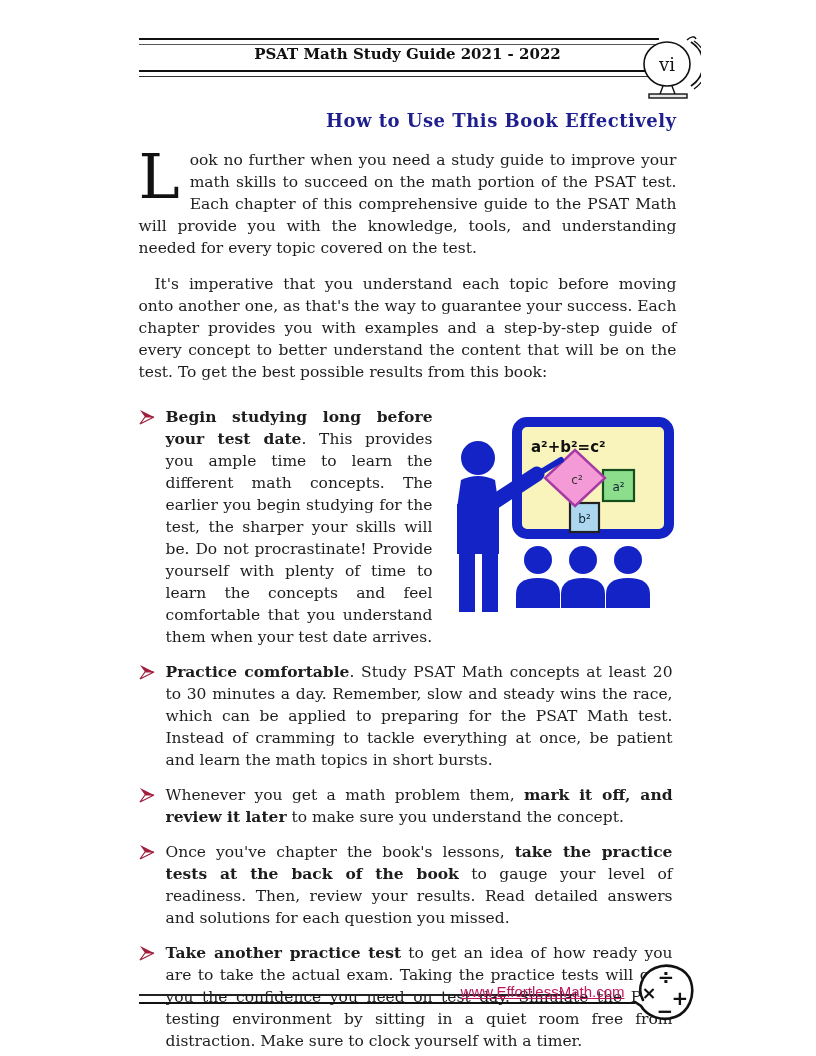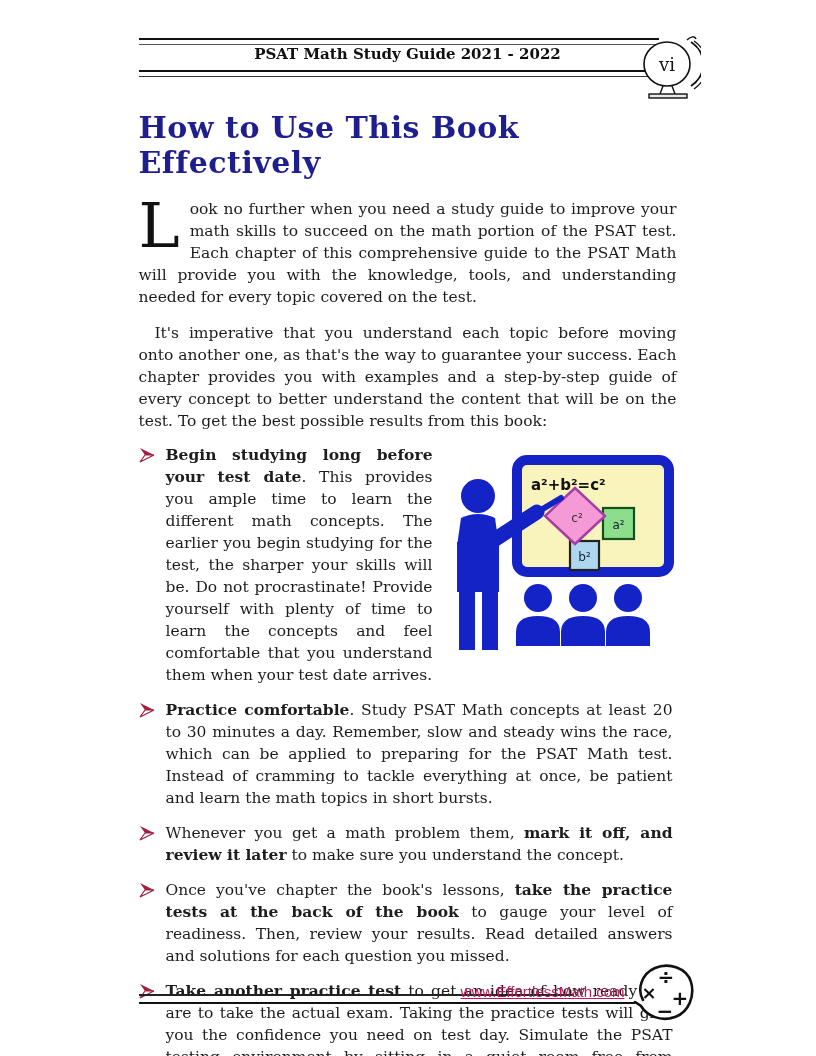--- a/index.html
+++ b/index.html
@@ -20,22 +20,22 @@
   .rule-top{top:0;border-top:2.5px solid #111;border-bottom:1px solid #555;height:4px;}
   .rule-bottom{top:32px;border-top:2.5px solid #111;border-bottom:1.5px solid #333;height:4px;}
   .header-title{
     position:absolute;top:7px;left:0;right:0;
     text-align:center;font-weight:bold;font-size:15px;color:#111;
   }
   .globe{position:absolute;top:-4px;right:-24px;width:62px;height:72px;}
   
   .page-title{
     margin:26px 0 18px 0;
-    text-align:left;
-    font-size:30px;font-weight:bold;
+    text-align:right;
+    font-size:18px;font-weight:bold;
     color:#1e1e8f;
     letter-spacing:0.5px;
   }
   
   .para{
     font-size:15.5px;line-height:1.42;
     text-align:justify;
     margin:0 0 14px 0;
   }
   .dropcap{
@@ -93,21 +93,21 @@
       <rect x="10" y="60" width="38" height="4" fill="#e8e8e8" stroke="#111" stroke-width="1.4"></rect>
       <text x="28" y="37" text-anchor="middle" font-size="18" font-family="DejaVu Serif, serif" fill="#111">vi</text>
     </svg>
   </div>
 
   <h1 class="page-title">How to Use This Book Effectively</h1>
 
   <p class="para"><span class="dropcap">L</span><span>ook no further when you need a study guide to improve your math skills to succeed on the math portion of the PSAT test. Each chapter of this comprehensive guide to the PSAT Math will provide you with the knowledge, tools, and understanding needed for every topic covered on the test.</span></p>
   <div class="clear"></div>
 
-  <p class="para indent" style="margin-bottom:12px;">It's imperative that you understand each topic before moving onto another one, as that's the way to guarantee your success. Each chapter provides you with examples and a step-by-step guide of every concept to better understand the content that will be on the test. To get the best possible results from this book:</p>
+  <p class="para indent" style="margin-bottom:23px;">It's imperative that you understand each topic before moving onto another one, as that's the way to guarantee your success. Each chapter provides you with examples and a step-by-step guide of every concept to better understand the content that will be on the test. To get the best possible results from this book:</p>
 
   <svg class="figure" viewBox="0 0 232 206">
 
     <rect x="72" y="14" width="152" height="112" rx="10" fill="#f8f4bb" stroke="#1423c6" stroke-width="10"></rect>
     <text x="86" y="44" font-size="15" font-weight="bold" font-family="DejaVu Sans, sans-serif" fill="#111">a²+b²=c²</text>
 
     <rect x="158" y="62" width="31" height="31" fill="#8cde8c" stroke="#14501e" stroke-width="2.2"></rect>
     <text x="173.5" y="83" text-anchor="middle" font-size="12" font-family="DejaVu Sans, sans-serif" fill="#123">a²</text>
 
     <rect x="125" y="95" width="29" height="29" fill="#add7ee" stroke="#222" stroke-width="2.2"></rect>

